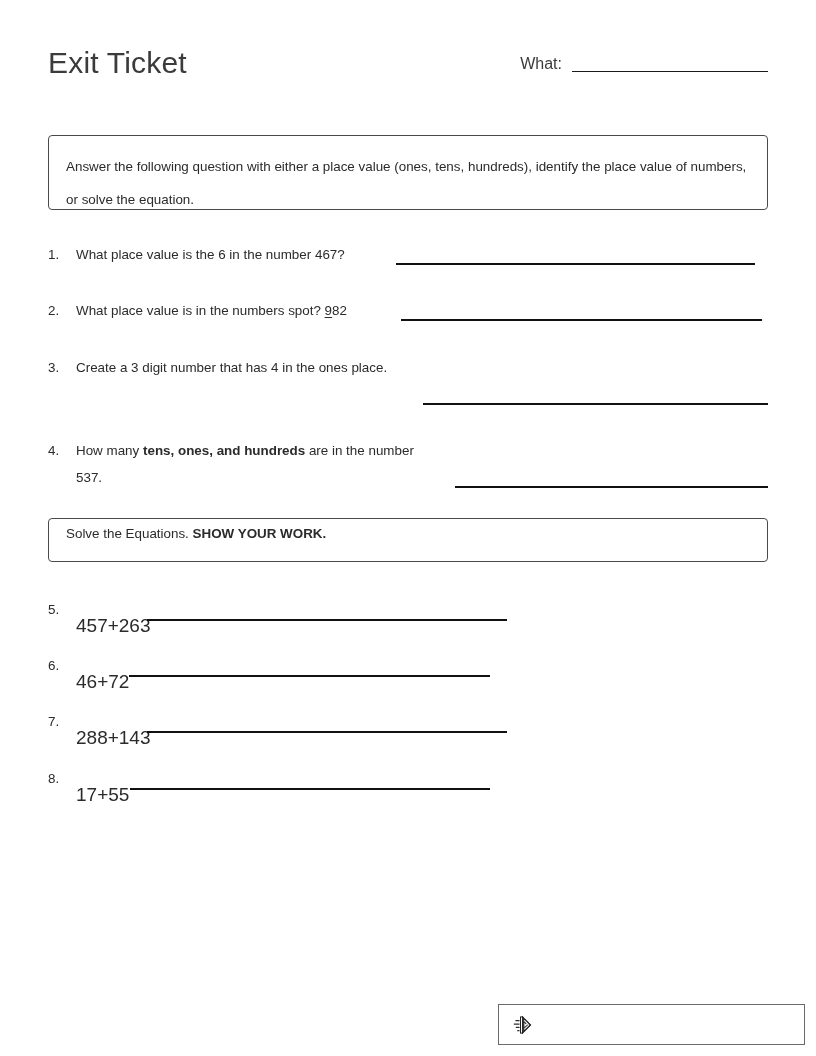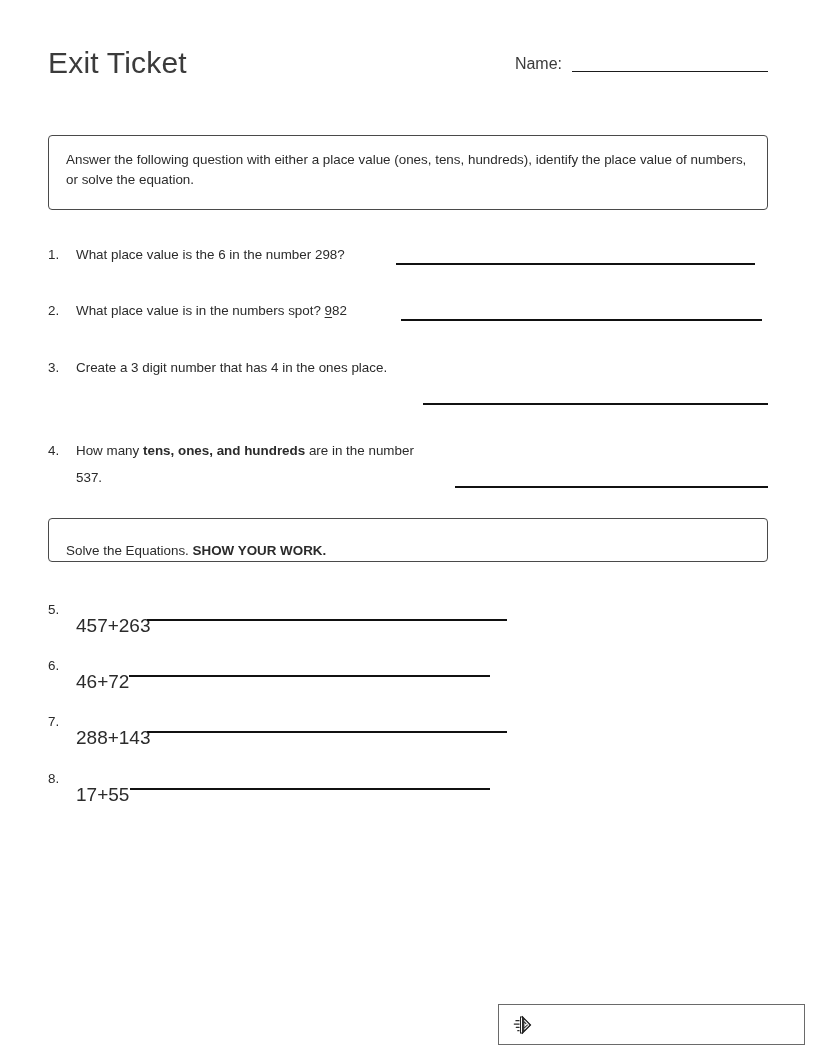--- a/index.html
+++ b/index.html
@@ -66,38 +66,38 @@
     position: absolute;
     box-sizing: border-box;
     border: 1.3px solid #4a4a4a;
     border-radius: 4px;
     background: #ffffff;
     padding: 14px 16px 14px 17px;
   }
   .infobox p {
     margin: 0;
     font-size: 13.4px;
-    line-height: 20px;
+    line-height: 33px;
     color: #2b2b2b;
   }
   #instructions-box {
     left: 48px;
     top: 135px;
     width: 720px;
     height: 75px;
   }
   #solve-box {
     left: 48px;
     top: 518px;
     width: 720px;
     height: 44px;
     display: flex;
-    align-items: flex-end;
+    align-items: center;
     padding-top: 0;
-    padding-bottom: 0;
+    padding-bottom: 12px;
   }
   #solve-box p { line-height: 20px; }
   .b { font-weight: 700; }
   .u { text-decoration: underline; text-underline-offset: 2px; }
 
   
   .q {
     position: absolute;
     left: 48px;
     width: 722px;
@@ -177,32 +177,32 @@
   }
 </style>
 </head>
 <body>
 
 <div class="page">
 
   <div class="header">
     <div class="title">Exit Ticket</div>
     <div class="name-group">
-      <span class="name-label">Name:</span>
+      <span class="name-label">What:</span>
       <span class="name-rule"></span>
     </div>
   </div>
 
   <div class="infobox" id="instructions-box">
     <p>Answer the following question with either a place value (ones, tens, hundreds), identify the place value of numbers, or solve the equation.</p>
   </div>
 
   <div class="q" style="top:241px;">
     <span class="q-num">1.</span>
-    <span class="q-text"><span>What place value is the 6 in the number 298?</span></span>
+    <span class="q-text"><span>What place value is the 6 in the number 467?</span></span>
   </div>
   <div class="ans-rule" style="left:396px; top:263px; width:359px;"></div>
 
   <div class="q" style="top:297px;">
     <span class="q-num">2.</span>
     <span class="q-text"><span>What place value is in the numbers spot? </span><span class="u">9</span><span>82</span></span>
   </div>
   <div class="ans-rule" style="left:401px; top:319px; width:361px;"></div>
 
   <div class="q" style="top:354px;">

